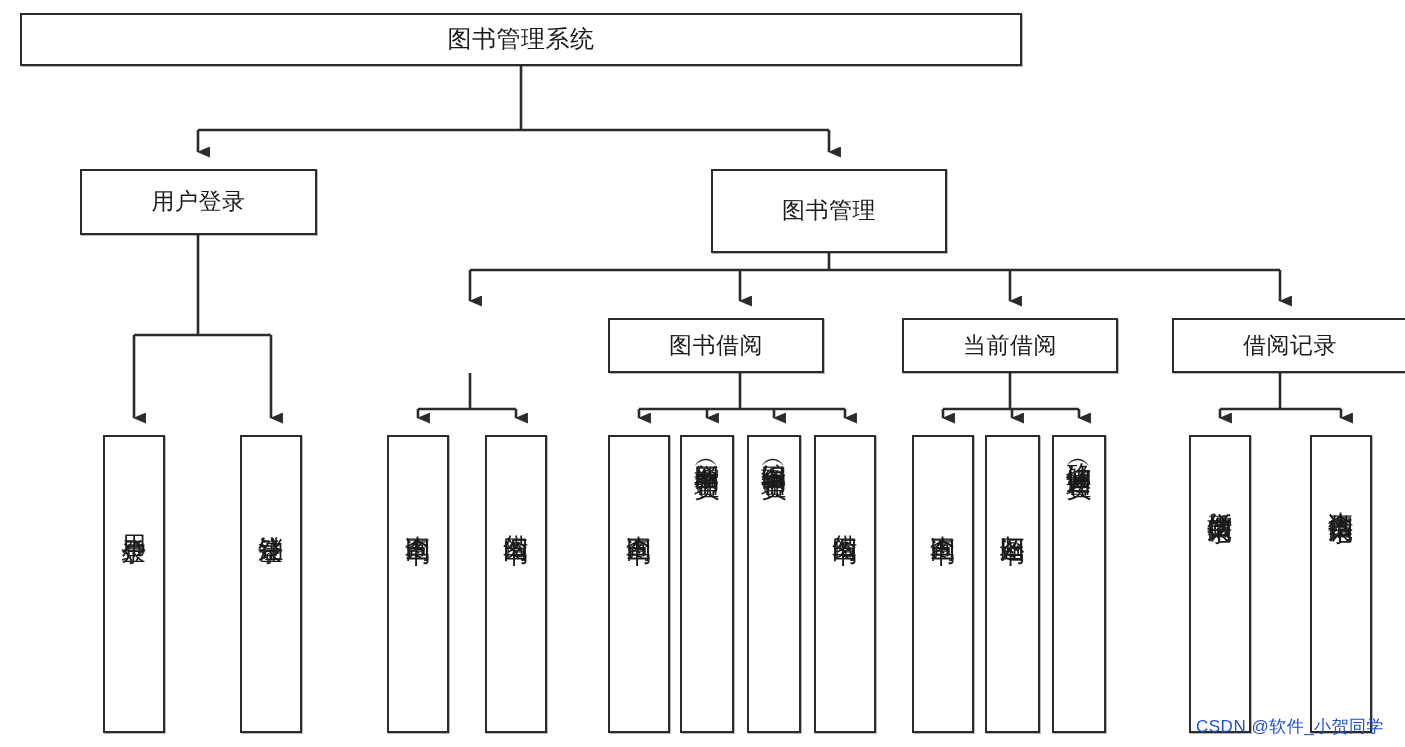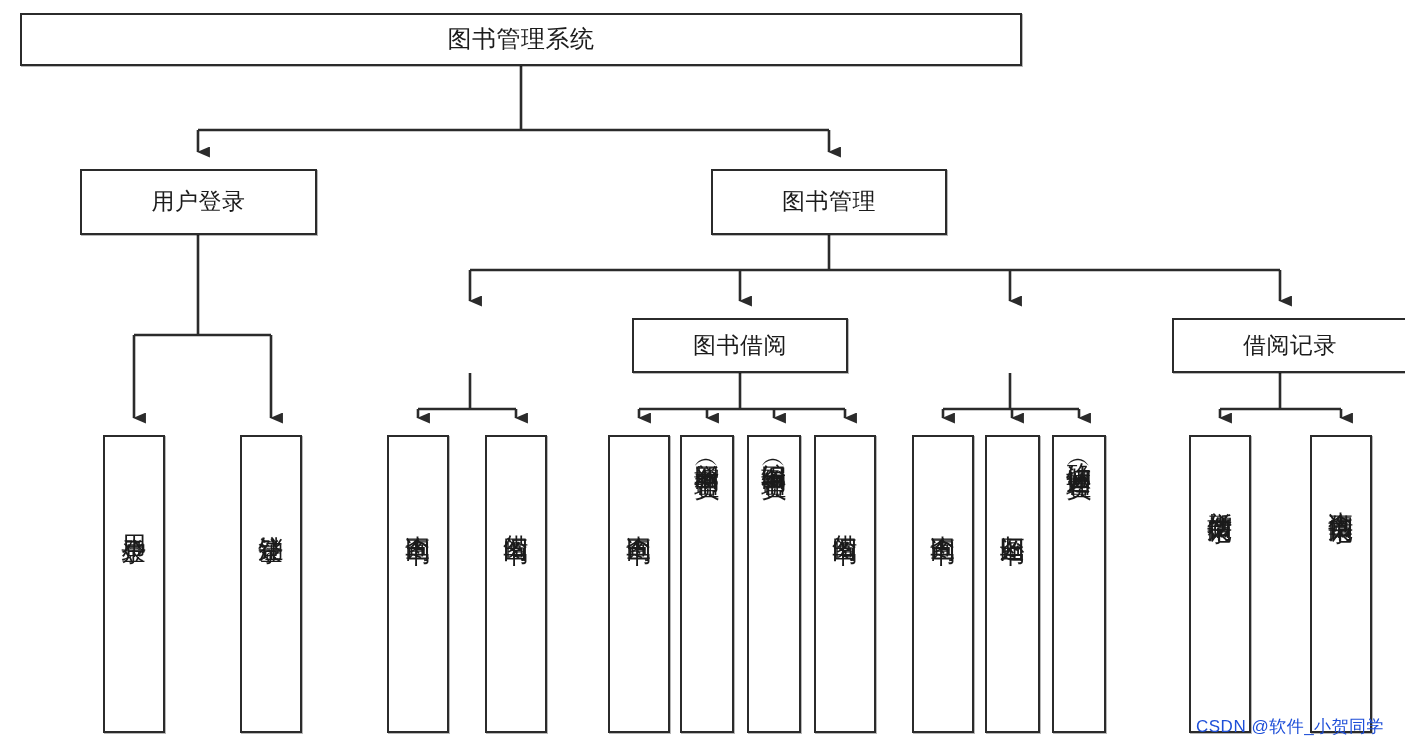--- a/index.html
+++ b/index.html
@@ -135,26 +135,29 @@
     </g>
   </svg>
 
   <div class="node horiz title" style="left:20px; top:13px; width:1002px; height:53px;">
     <span class="lbl">图书管理系统</span>
   </div>
 
   <div class="node horiz" style="left:80px; top:169px; width:237px; height:66px;">
     <span class="lbl">用户登录</span>
   </div>
-  <div class="node horiz" style="left:711px; top:169px; width:236px; height:66px;">
+  <div class="node horiz" style="left:711px; top:169px; width:236px; height:84px;">
     <span class="lbl">图书管理</span>
   </div>
 
-  <div class="node horiz" style="left:632px; top:318px; width:216px; height:55px;">
+  <div class="node horiz" style="left:608px; top:318px; width:216px; height:55px;">
     <span class="lbl">图书借阅</span>
+  </div>
+  <div class="node horiz" style="left:902px; top:318px; width:216px; height:55px;">
+    <span class="lbl">当前借阅</span>
   </div>
   <div class="node horiz" style="left:1172px; top:318px; width:236px; height:55px;">
     <span class="lbl">借阅记录</span>
   </div>
 
   <div class="node vert mid" style="left:103px; top:435px; width:62px; height:298px;">
     <span class="lbl">用户登录</span>
   </div>
   <div class="node vert mid" style="left:240px; top:435px; width:62px; height:298px;">
     <span class="lbl">注销登录</span>

